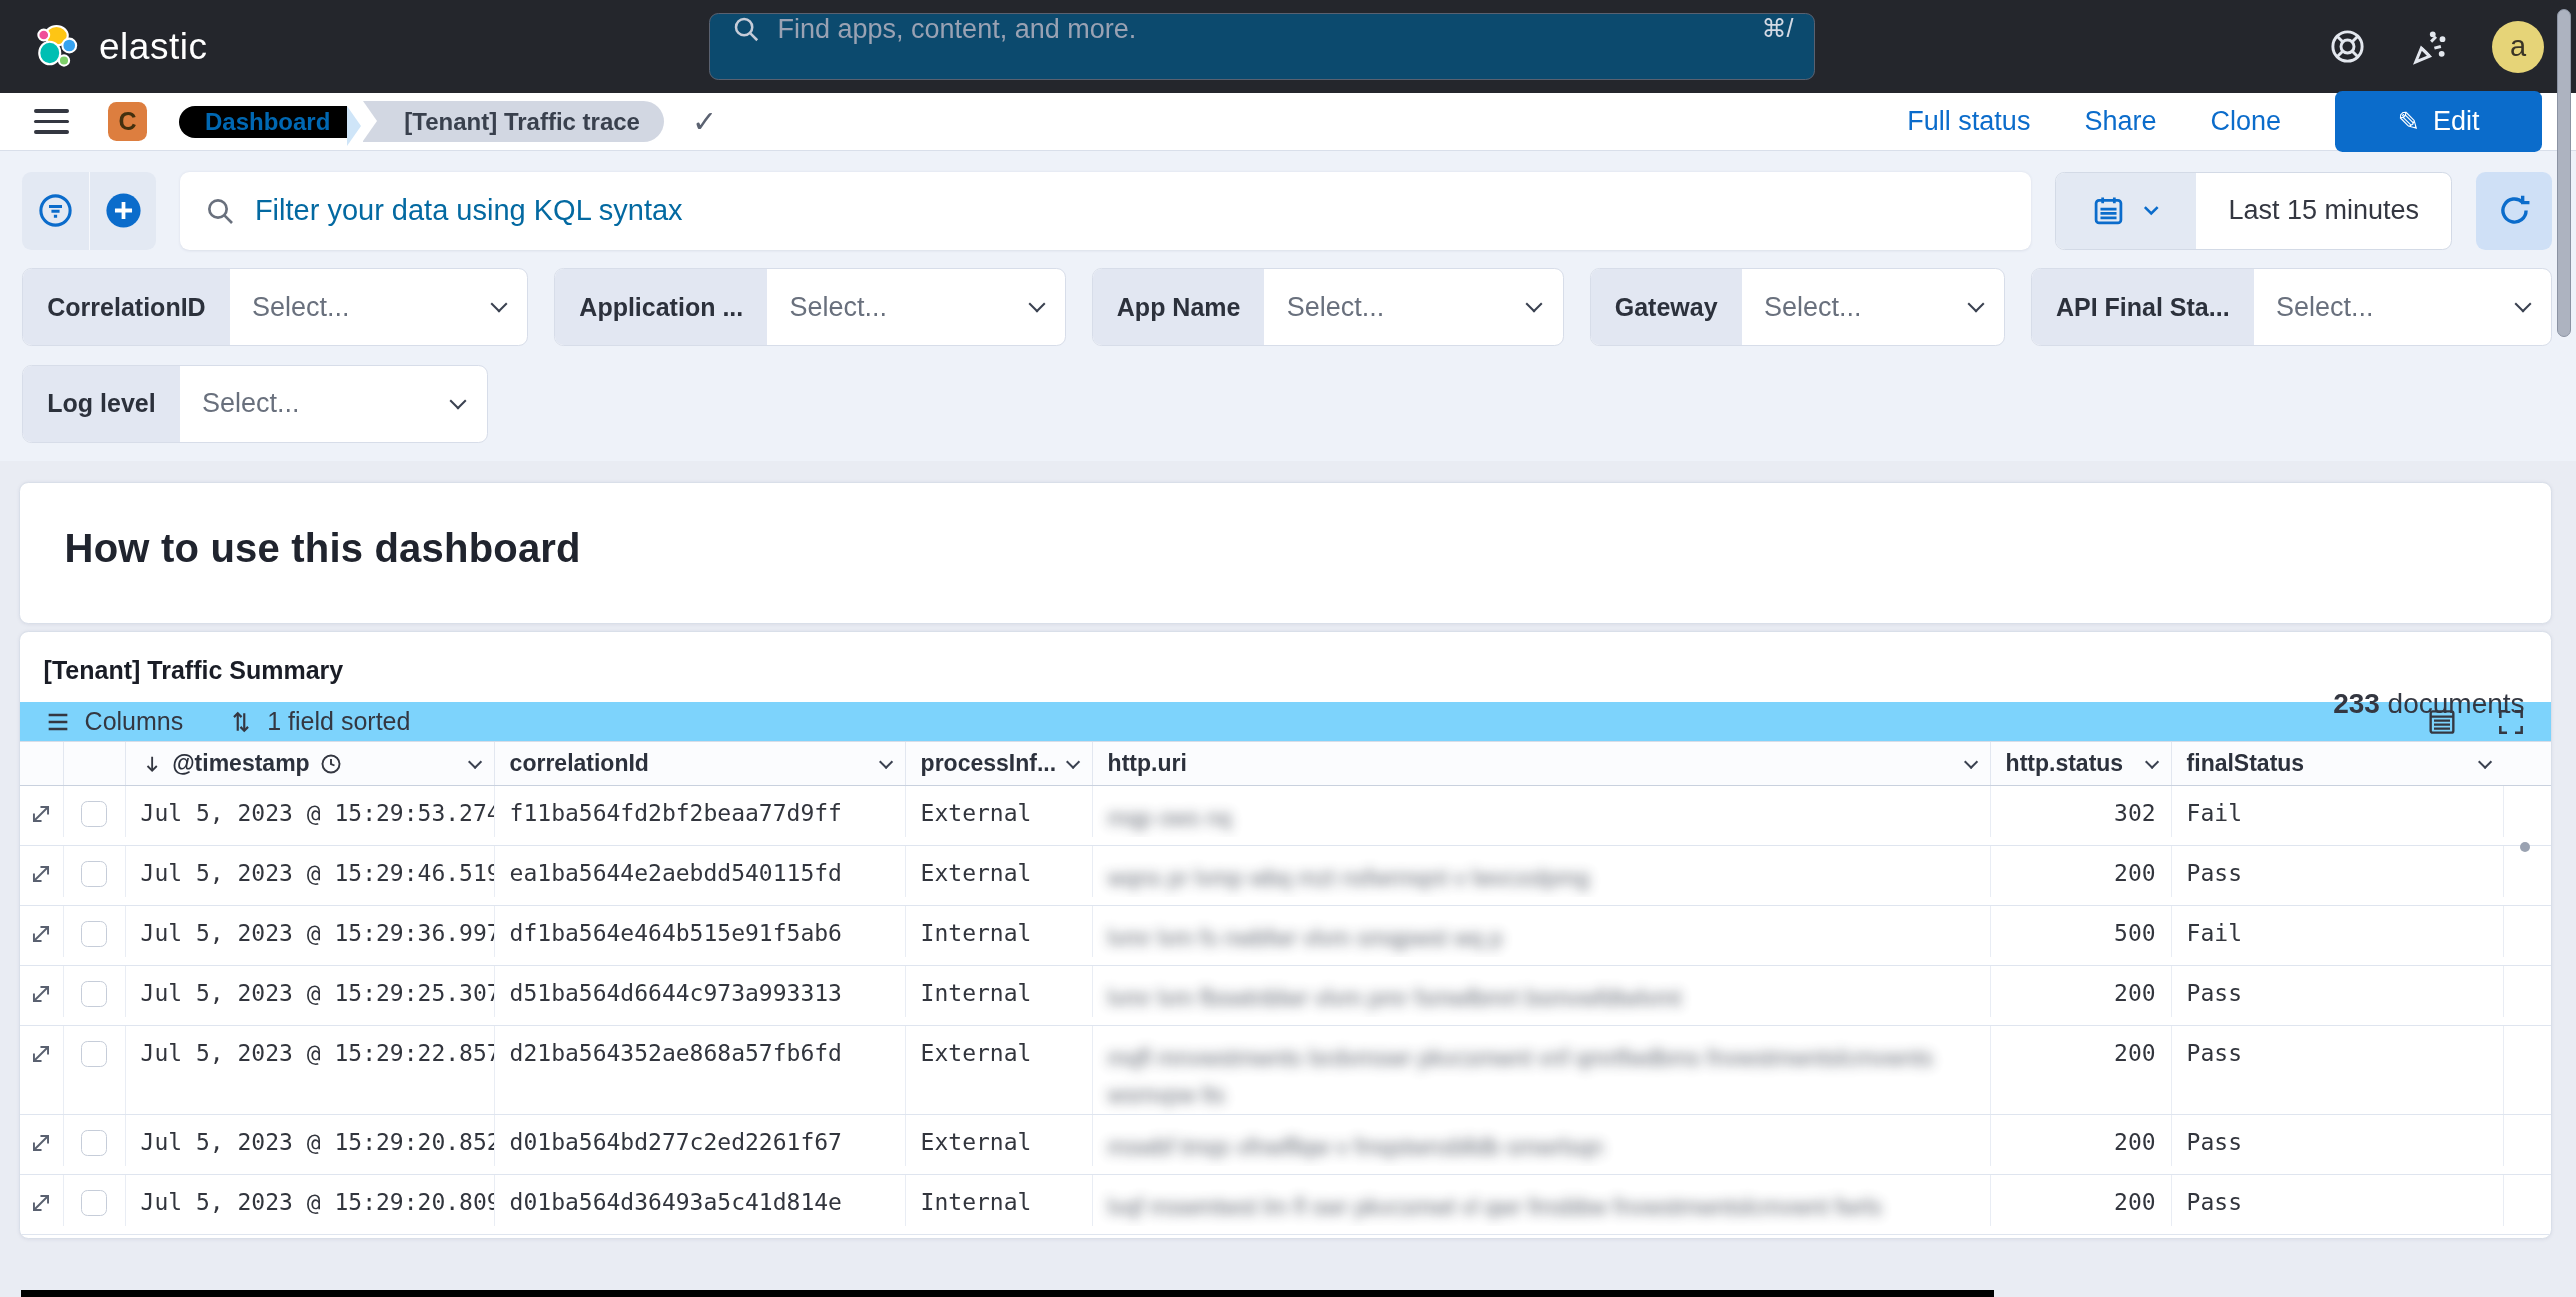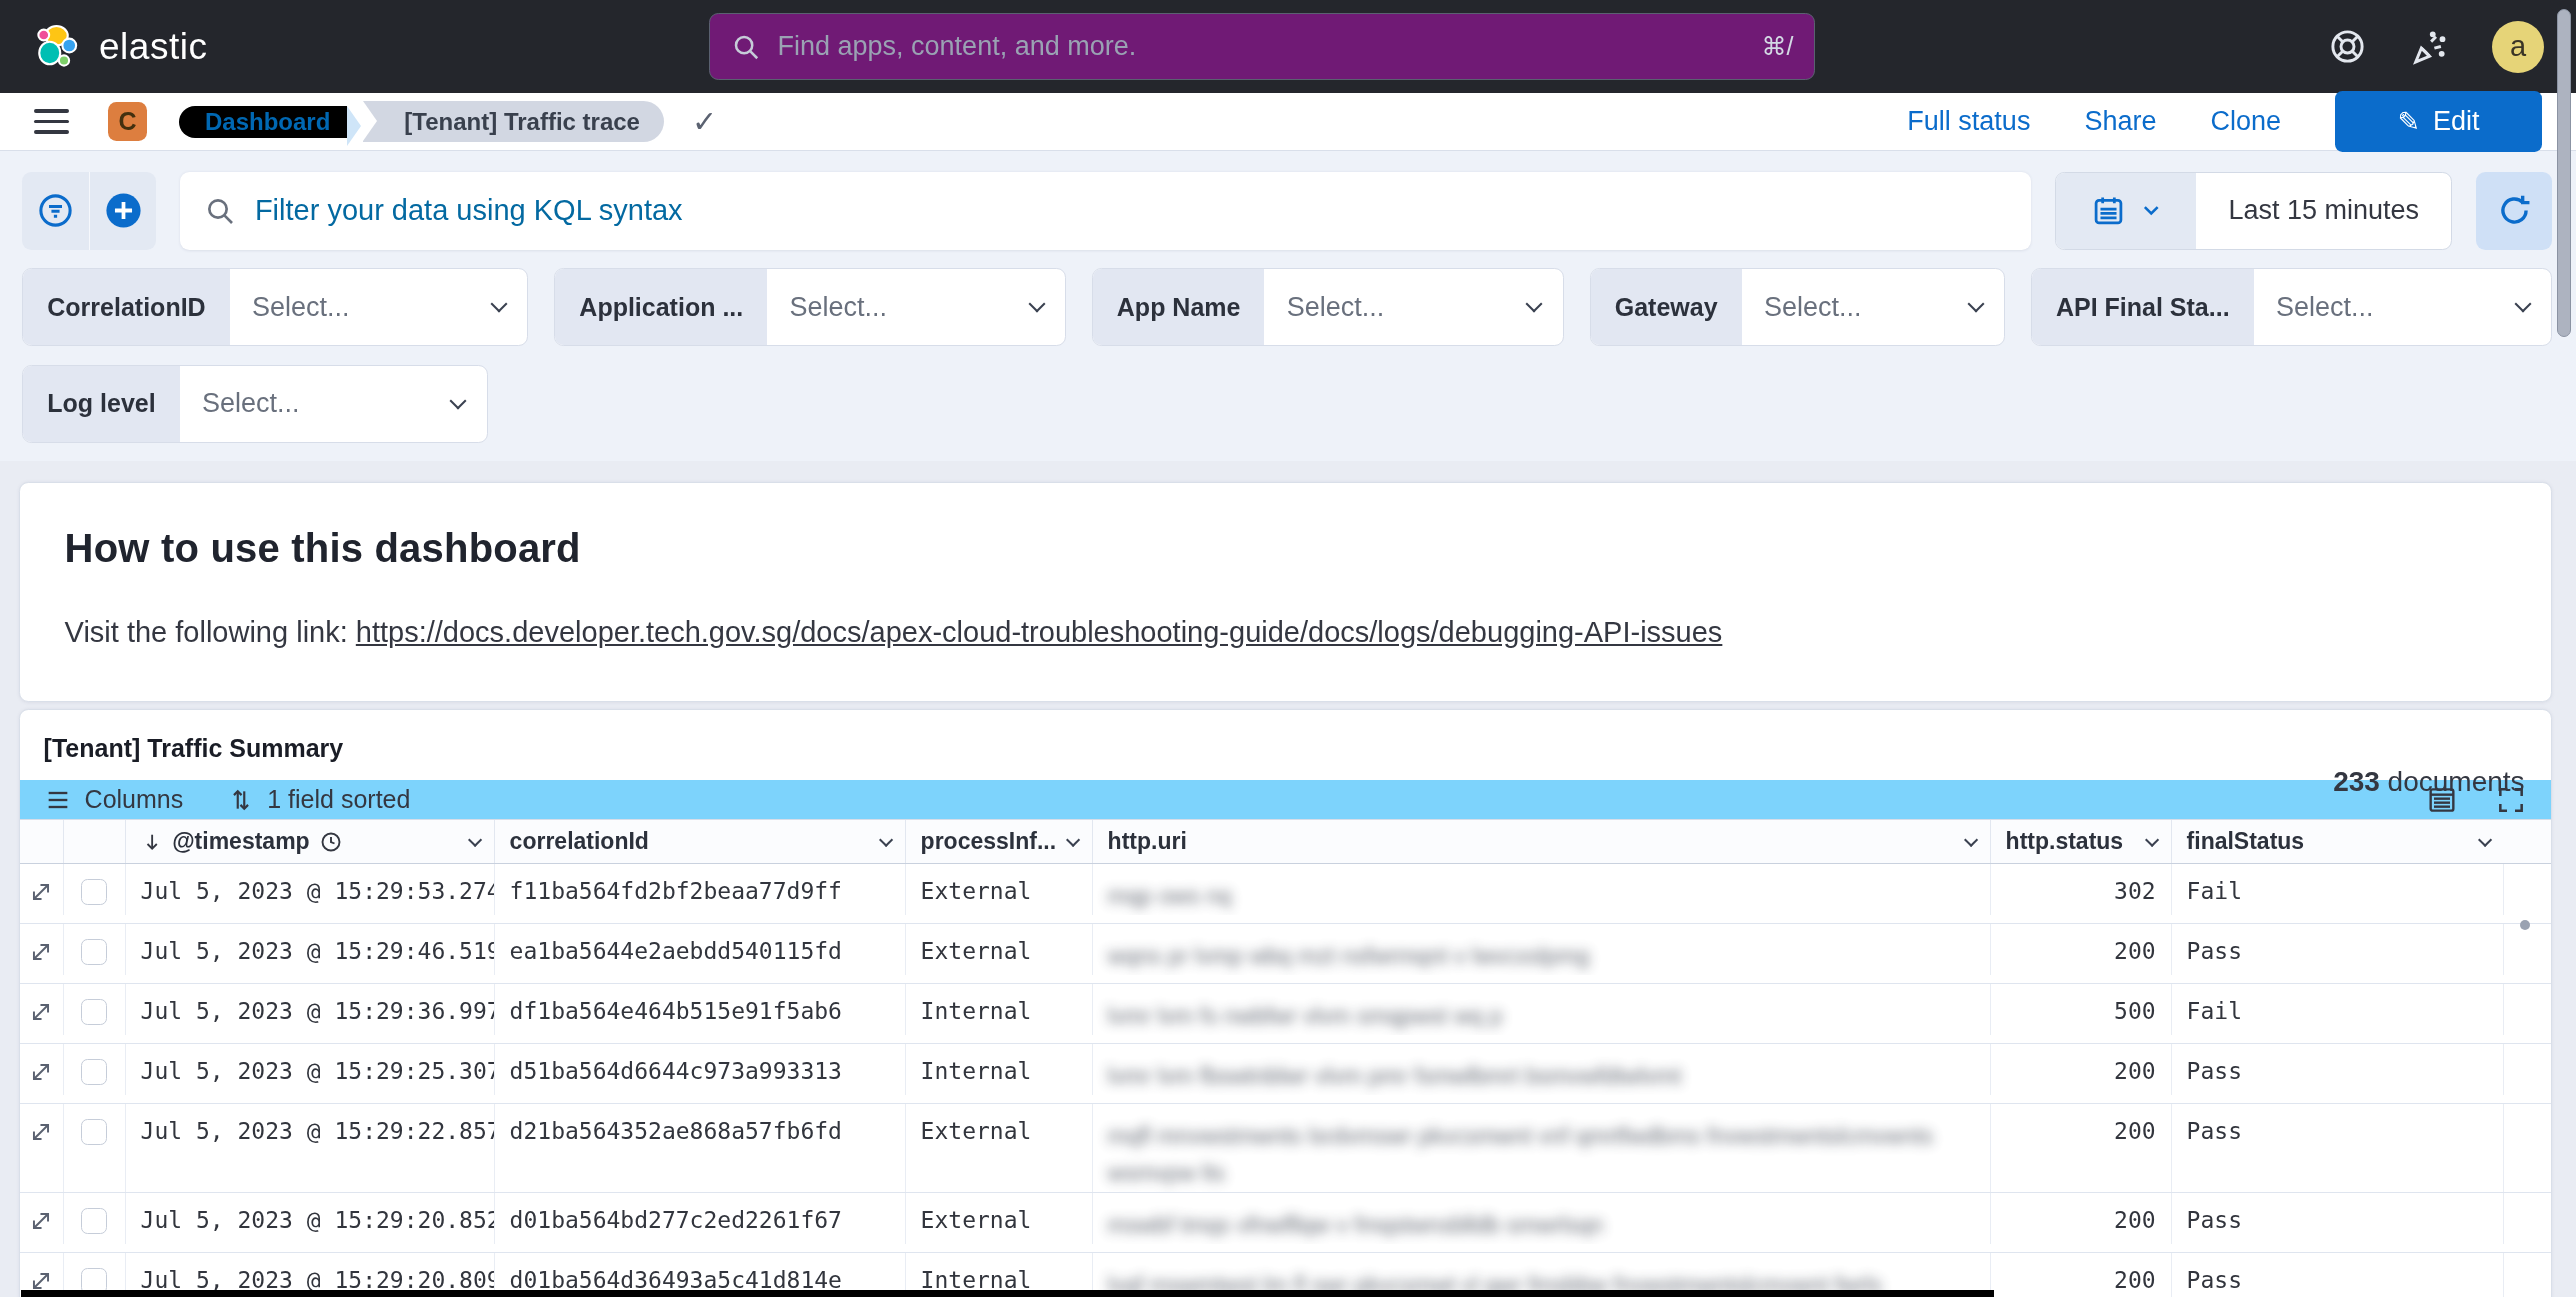--- a/index.html
+++ b/index.html
@@ -3,21 +3,21 @@
 <meta charset="utf-8">
 <style>
   * { box-sizing: border-box; margin: 0; padding: 0; }
   html,body { width:2576px; height:1297px; overflow:hidden; }
   body { font-family:"Liberation Sans", sans-serif; background:#e9ecf3; position:relative; }
 
   
   .topbar { height:93px; background:#24262c; display:flex; align-items:center; padding:0 34px; position:relative; }
   .logo { display:flex; align-items:center; gap:17px; }
   .logo-word { color:#fff; font-size:37px; font-weight:500; letter-spacing:0.5px; }
-  .g-search { position:absolute; left:709px; top:13px; width:1106px; height:67px; background:#701a75; border:0.9px solid #5a6170; border-radius:9.3px; display:flex; align-items:center; padding:0 20.5px; }
+  .g-search { position:absolute; left:709px; top:13px; width:1106px; height:67px; background:#0c4a6e; border:0.9px solid #5a6170; border-radius:9.3px; display:flex; align-items:flex-start; padding:0 20.5px; }
   .g-search .ph { color:#9aa2b3; font-size:27px; margin-left:17px; flex:1; }
   .g-search .kbd { color:#d3d9e4; font-size:25px; }
   .top-right { position:absolute; right:32px; top:0; height:93px; display:flex; align-items:center; gap:43px; }
   .avatar { width:52px; height:52px; border-radius:50%; background:#e6d478; color:#3a3526; font-size:29px; display:flex; align-items:center; justify-content:center; }
 
   
   .navbar { height:58px; background:#fff; border-bottom:0.9px solid #d9dfea; display:flex; align-items:center; padding:0 34px; position:relative; }
   .burger { width:35px; display:flex; flex-direction:column; gap:6.5px; cursor:pointer; }
   .burger i { display:block; height:3.7px; background:#343741; border-radius:1.9px; }
   .space-avatar { width:39px; height:39px; border-radius:8.4px; background:#dd7e3f; color:#43300f; font-size:25px; font-weight:600; display:flex; align-items:center; justify-content:center; margin-left:39px; }
@@ -268,21 +268,20 @@
     <span class="pill-value">
       <span class="sel">Select...</span>
       <span class="chev"></span>
     </span>
   </div>
 </div>
 </div>
 
 <section class="panel info-panel">
   <h1>How to use this dashboard</h1>
-  <p><span>Visit the following link: </span><a>https://docs.developer.tech.gov.sg/docs/apex-cloud-troubleshooting-guide/docs/logs/debugging-API-issues</a></p>
 </section>
 
 <section class="panel grid-panel">
   <div class="grid-title">[Tenant] Traffic Summary</div>
   <div class="doc-count"><b>233</b><span> documents</span></div>
 
   <div class="grid-toolbar">
     <span class="tb-btn">
       <svg width="28" height="28" viewBox="0 0 24 24" fill="none" stroke="#343741" stroke-width="2">
         <line x1="4" y1="6" x2="20" y2="6"></line>

